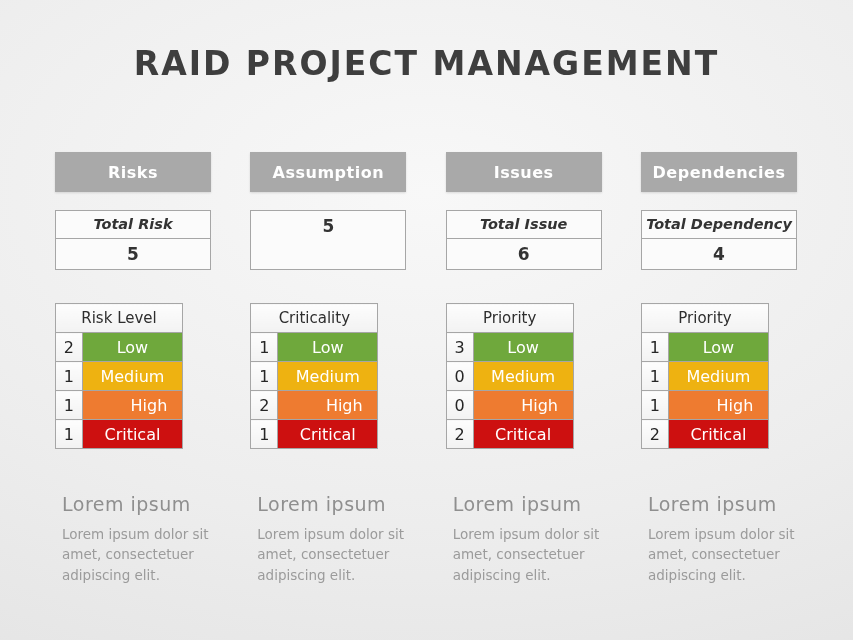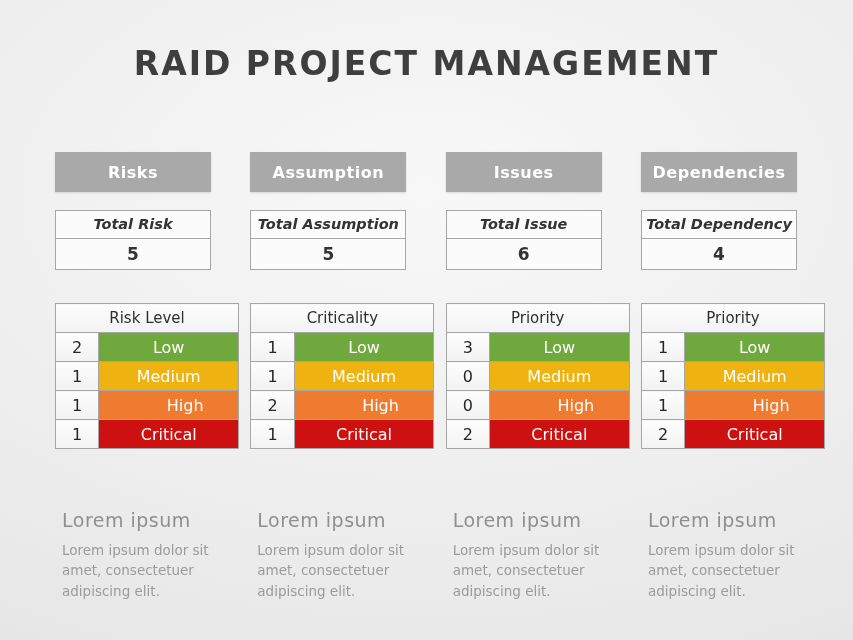--- a/index.html
+++ b/index.html
@@ -35,21 +35,21 @@
     height:28px; line-height:27px; text-align:center; white-space:nowrap;
     font-weight:bold; font-size:14.5px; color:#333333;
     border-bottom:1px solid #a6a6a6;
     font-style:italic;
   }
   .total-value {
     height:30px; line-height:30px; text-align:center;
     font-weight:bold; font-size:17px; color:#333333;
   }
   table.severity-table {
-    width:184px; border-collapse:collapse; margin-bottom:60px;
+    width:128px; border-collapse:collapse; margin-bottom:44px;
     background:#fafafa;
   }
   table.severity-table th, table.severity-table td {
     border:1px solid #a6a6a6; text-align:center;
   }
   table.severity-table th {
     height:29px; font-size:15px; font-weight:normal; color:#2e2e2e;
     background:linear-gradient(#fdfdfd,#f2f2f2);
   }
   td.count {
@@ -114,21 +114,20 @@
         <span>adipiscing elit.</span>
       </p>
     </div>
   </section>
 
   <section class="column">
     <div class="cat-header">
       <span>Assumption</span>
     </div>
     <div class="total-box">
-      <div class="total-label">Total Assumption</div>
       <div class="total-value">5</div>
     </div>
     <table class="severity-table">
       <thead>
         <tr>
             <th colspan="2">Criticality</th>
           </tr>
       </thead>
       <tbody>
         <tr>

